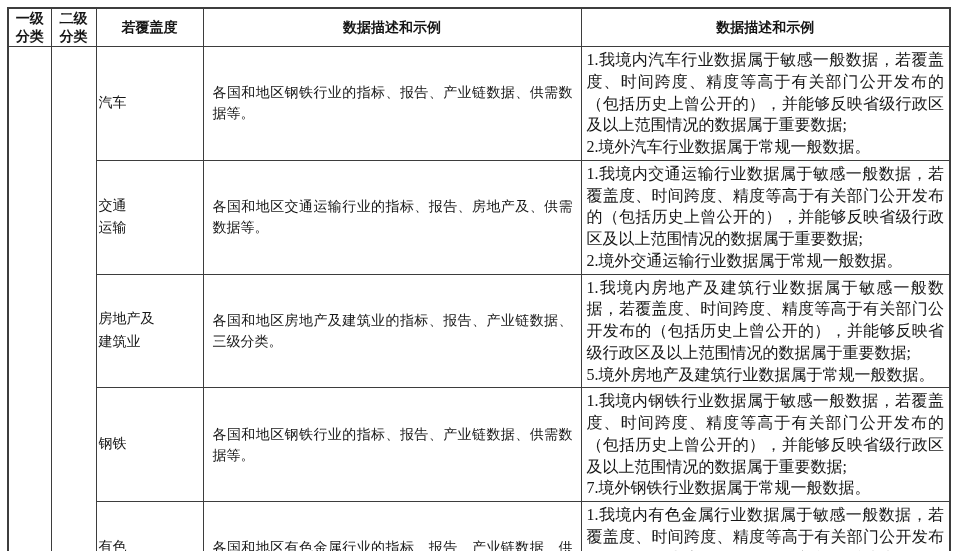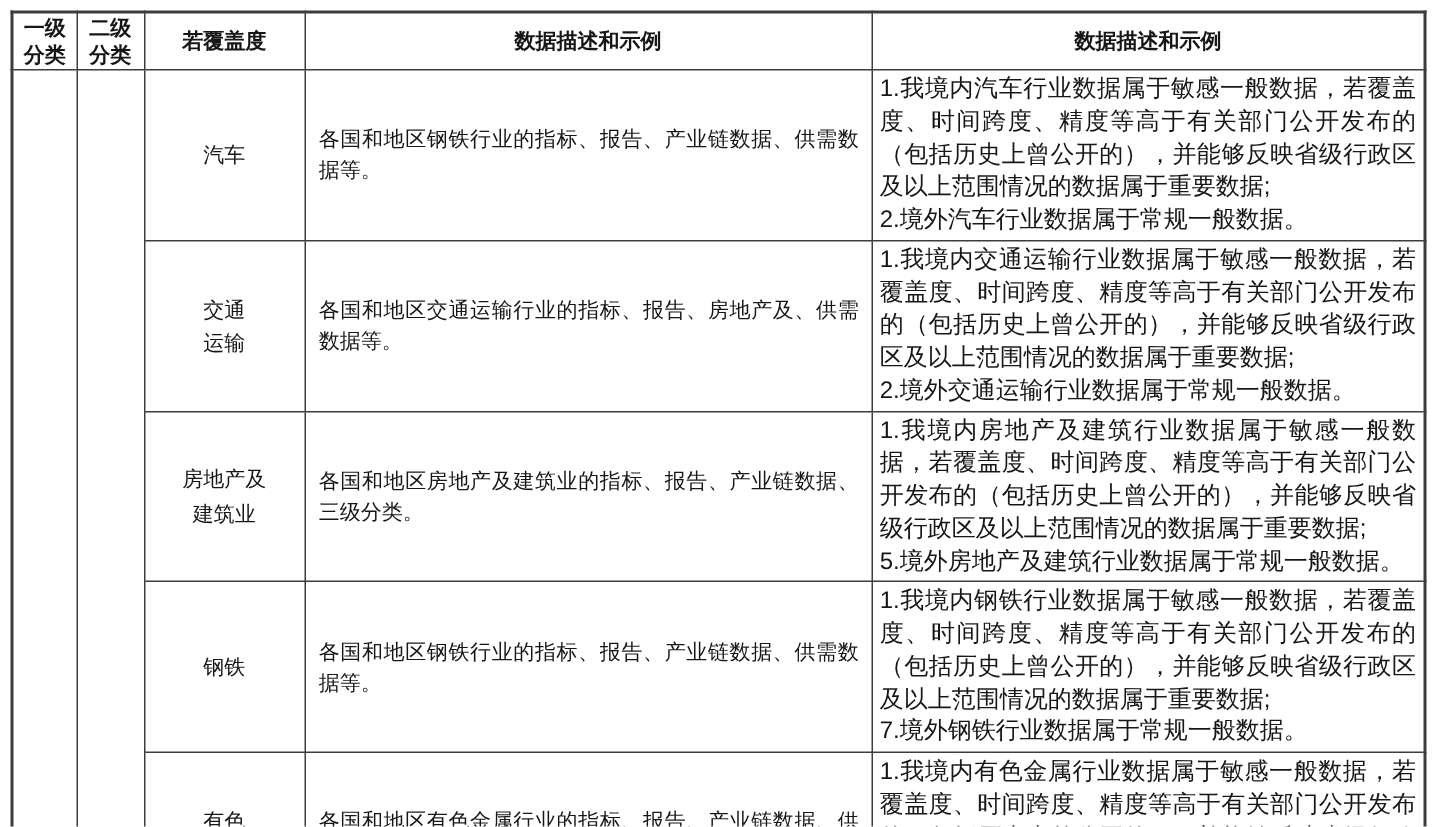--- a/index.html
+++ b/index.html
@@ -8,21 +8,21 @@
     background: #ffffff;
     width: 960px;
     height: 551px;
     overflow: hidden;
   }
   .sheet {
     box-sizing: border-box;
     width: 960px;
     height: 551px;
     padding: 7px 0 0 7px;
-    font-family: Liberation Sans, sans-serif;
+    font-family: Liberation Serif, serif;
     color: #161616;
     border-radius: 24px;
   }
   table.cls-table {
     border-collapse: collapse;
     table-layout: fixed;
     width: 944px;
     border: 2px solid #3d3d3d;
   }
   .cls-table th, .cls-table td {
@@ -43,21 +43,21 @@
   tr.row-1  { height: 101px; }
   tr.row-2  { height: 100px; }
   tr.row-3  { height: 100px; }
   tr.row-4  { height: 100px; }
   tr.row-5  { height: 98px; }
   td.cell-empty {
     vertical-align: middle;
   }
   td.cell-cat {
     font-size: 14px;
-    text-align: center;
+    text-align: left;
     vertical-align: middle;
     white-space: pre-line;
     line-height: 1.6;
     padding: 2px;
   }
   td.cell-desc {
     font-size: 14px;
     text-align: justify;
     text-justify: inter-ideograph;
     vertical-align: middle;

